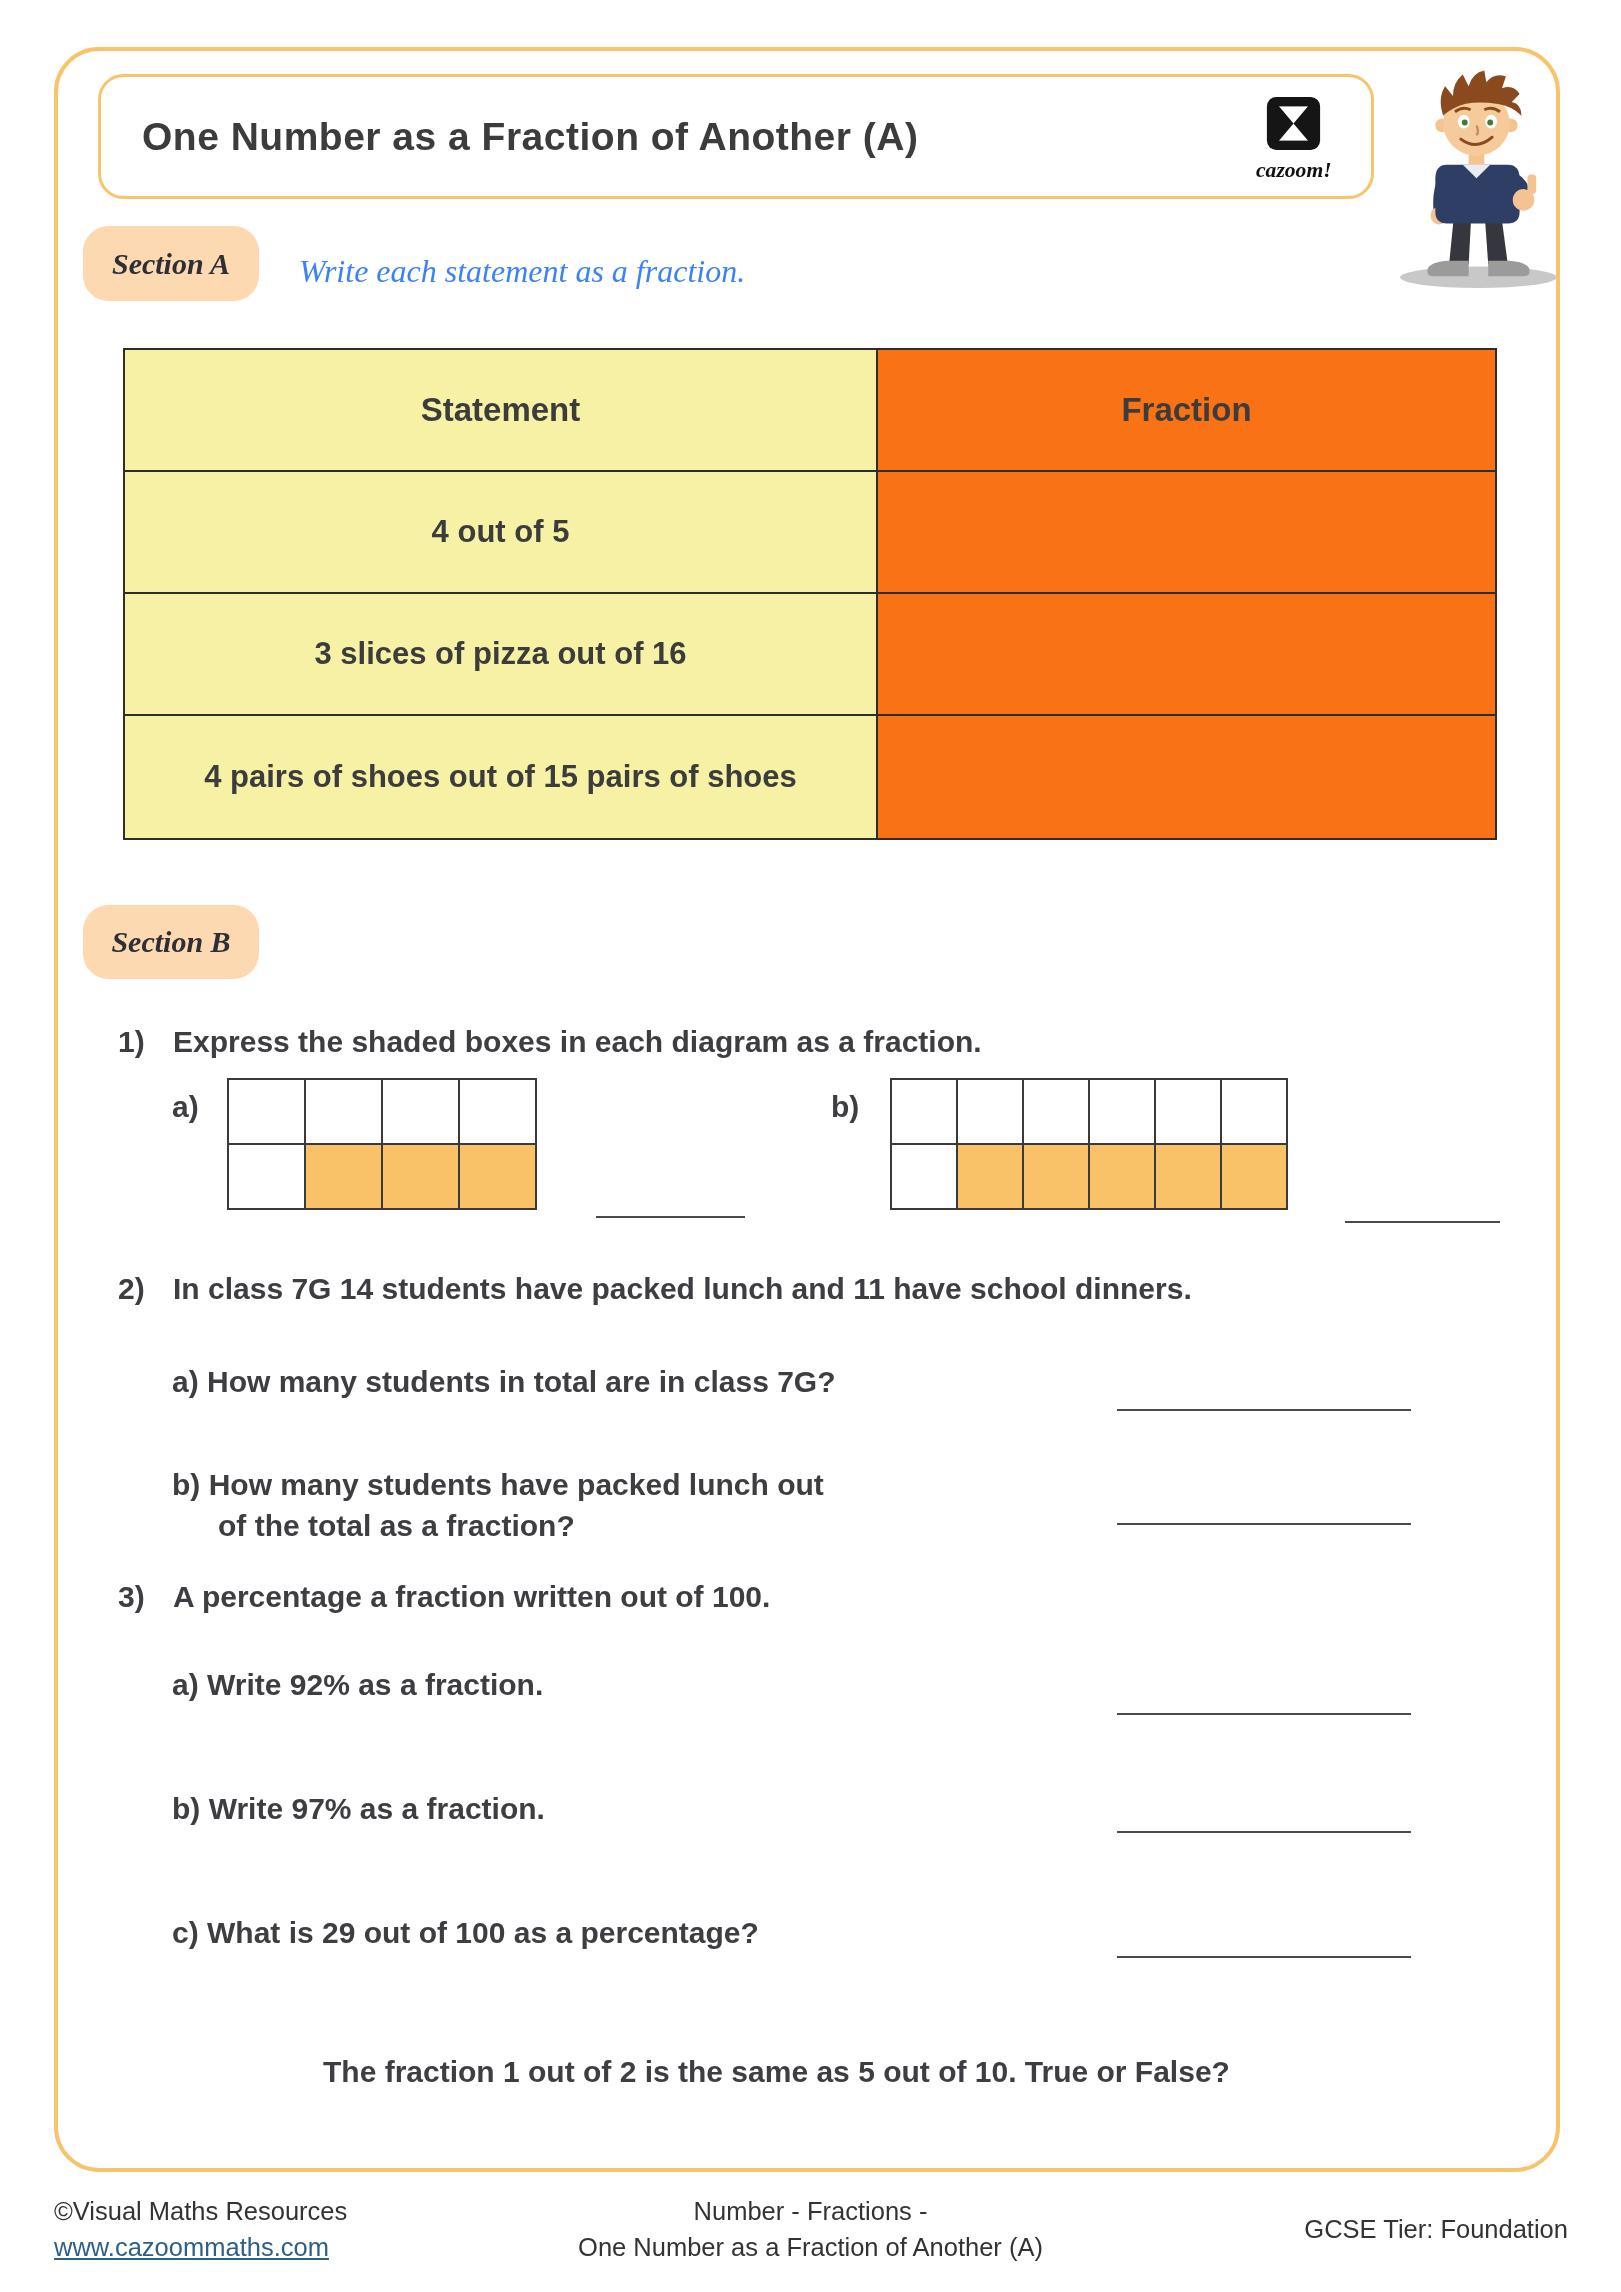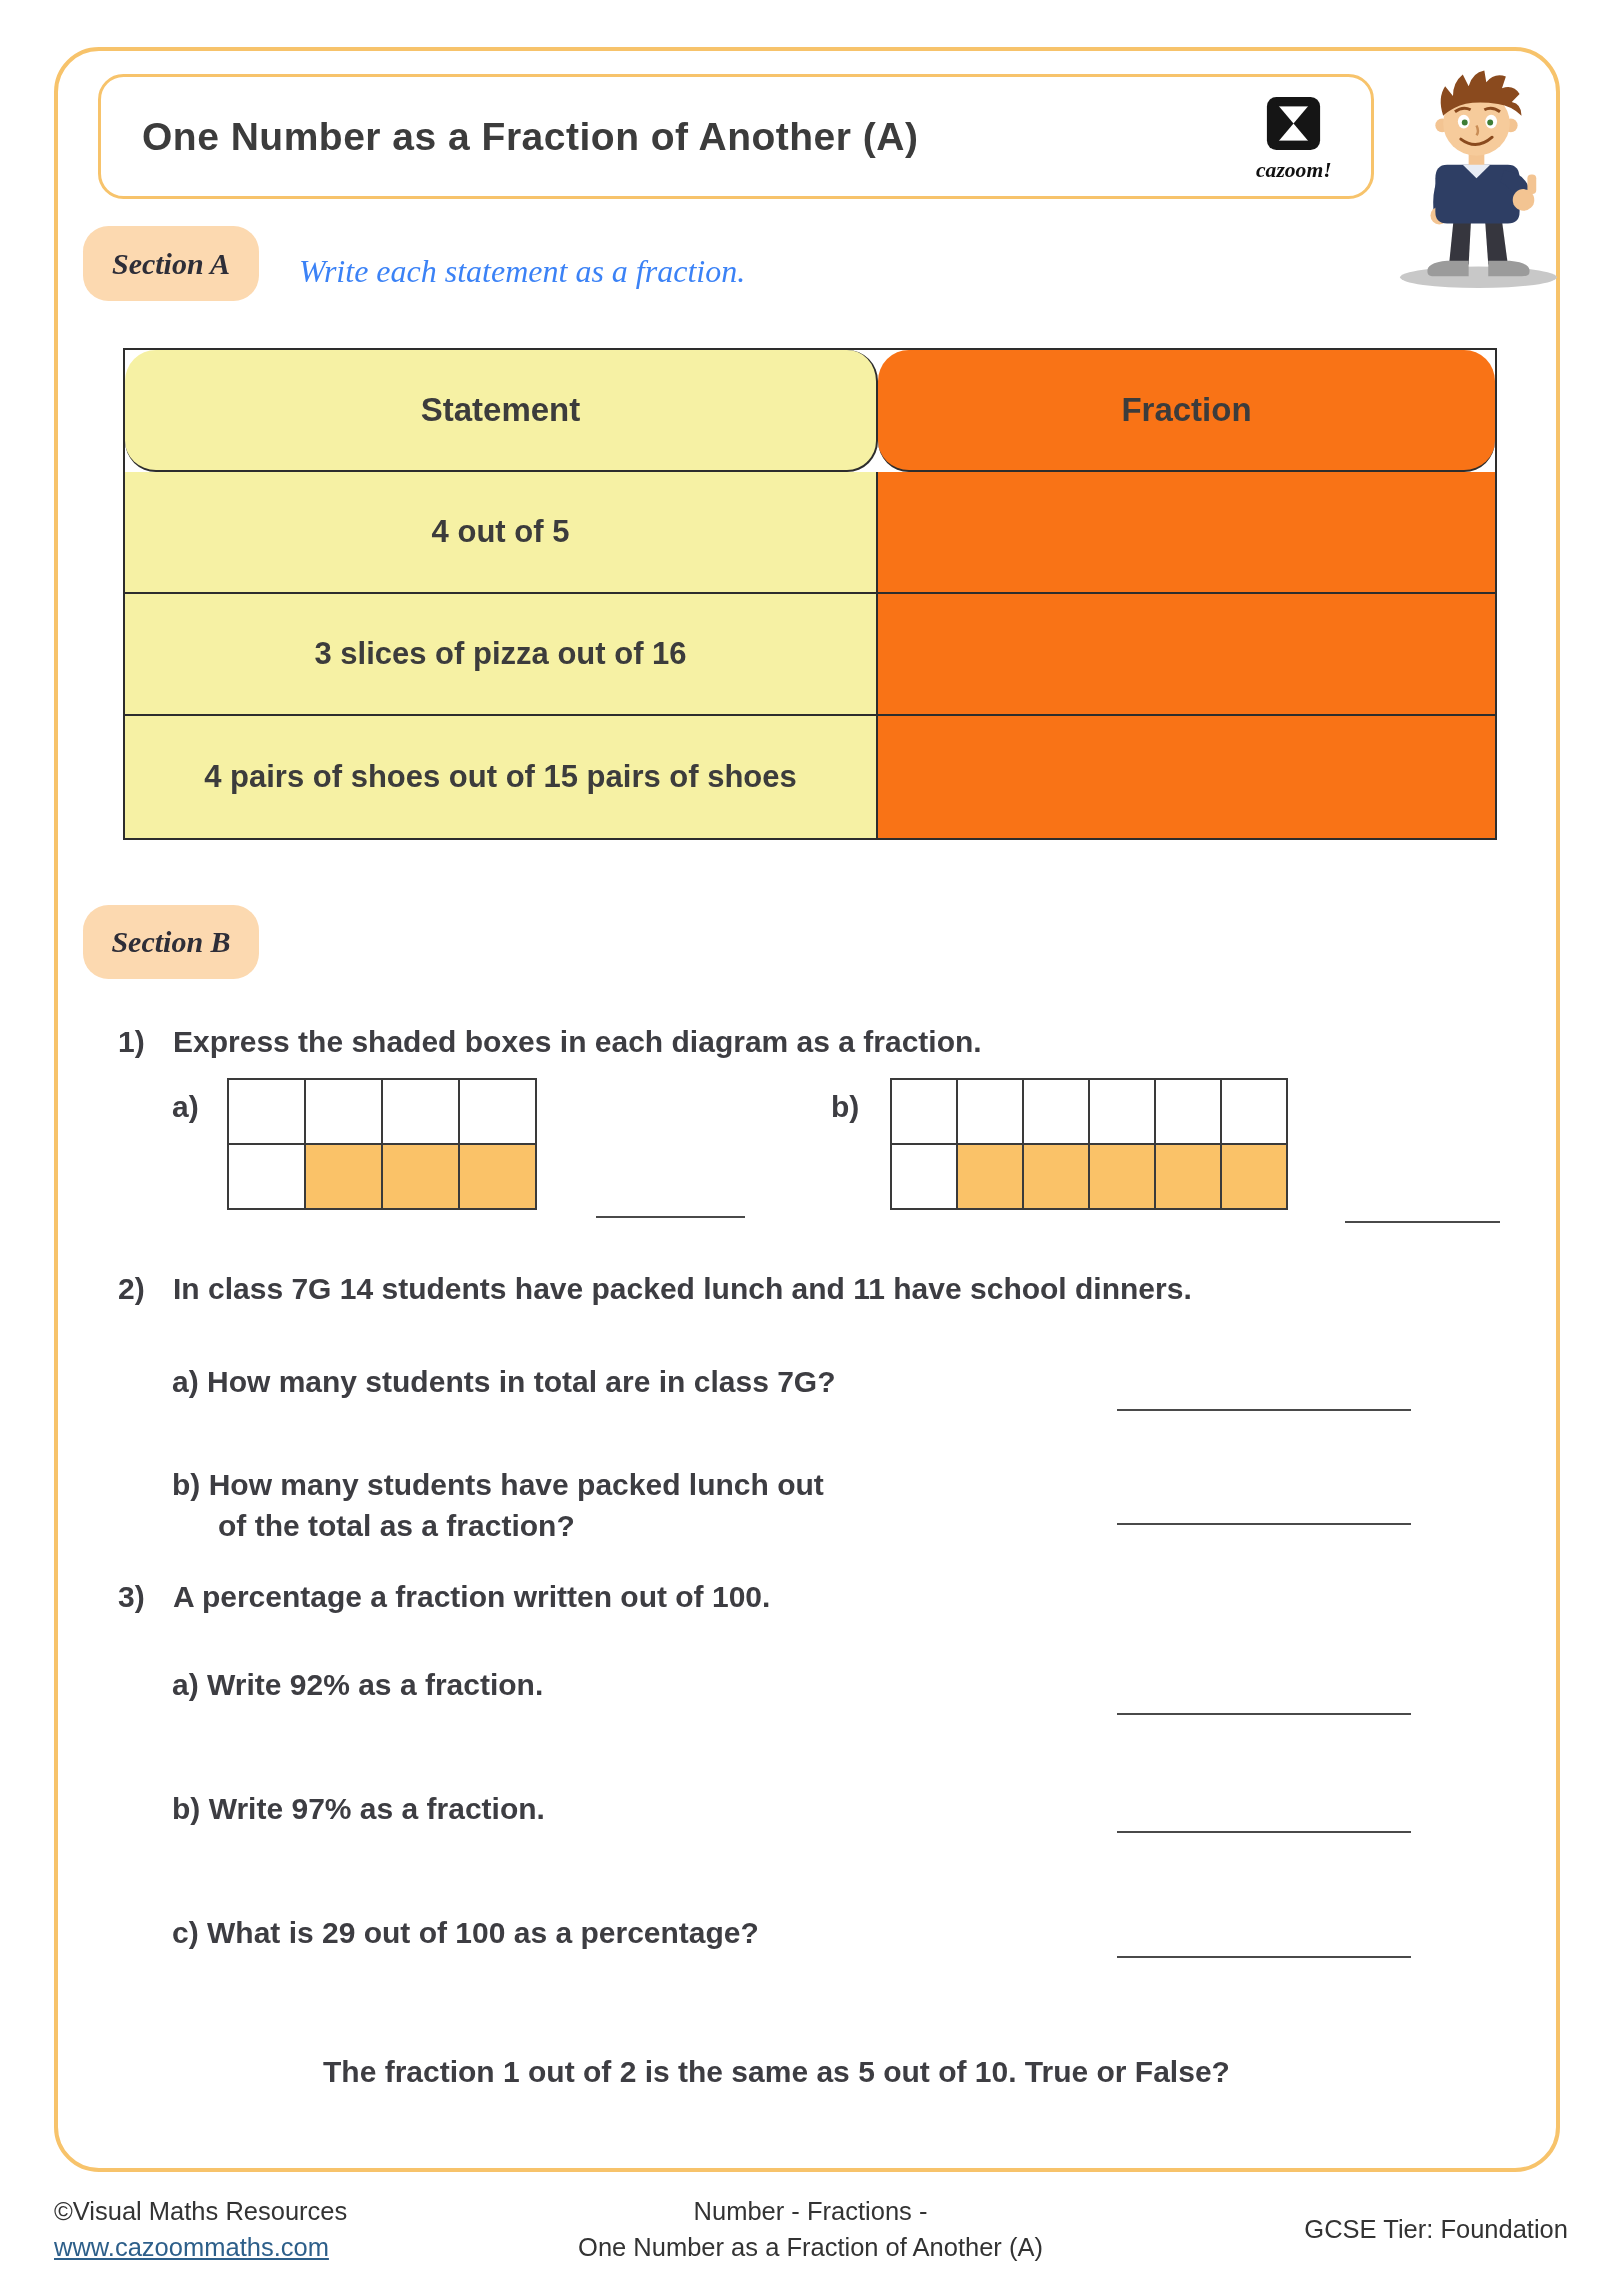--- a/index.html
+++ b/index.html
@@ -30,21 +30,21 @@
 
   .instruction { position: absolute; left: 299px; top: 253px;
     font-family: "Liberation Serif", serif; font-style: italic; font-size: 32px; color: #3b82f6; }
 
   .s-table { position: absolute; left: 123px; top: 348px; width: 1374px;
     display: grid; grid-template-columns: 753px 1fr; grid-auto-rows: 122px;
     border: 2.9px solid #2d2d2d; background: #fff; }
   .cell { border-right: 2.9px solid #2d2d2d; border-bottom: 2.9px solid #2d2d2d;
     display: flex; align-items: center; justify-content: center; text-align: center;
     font-weight: bold; color: #3c3c3c; font-size: 31px; padding: 0 17.6px; }
-  .cell.head { font-size: 33px; border-radius: 31px; }
+  .cell.head { font-size: 33px; }
   .cell.statement { background: #f6f1a4; }
   .cell.fraction { border-right: none; background: #f97316; }
   .s-table .cell:nth-last-child(-n+2) { border-bottom: none; }
 
   .q-line { position: absolute; display: flex; font-weight: bold; font-size: 30px; color: #3d3d42; }
   .q-num { width: 55px; flex: none; }
   .sub-q { position: absolute; font-weight: bold; font-size: 30px; color: #3d3d42; }
 
   .diagram { position: absolute; display: grid; background: #fff;
     border-top: 2.9px solid #3a3a3a; border-left: 2.9px solid #3a3a3a; }

